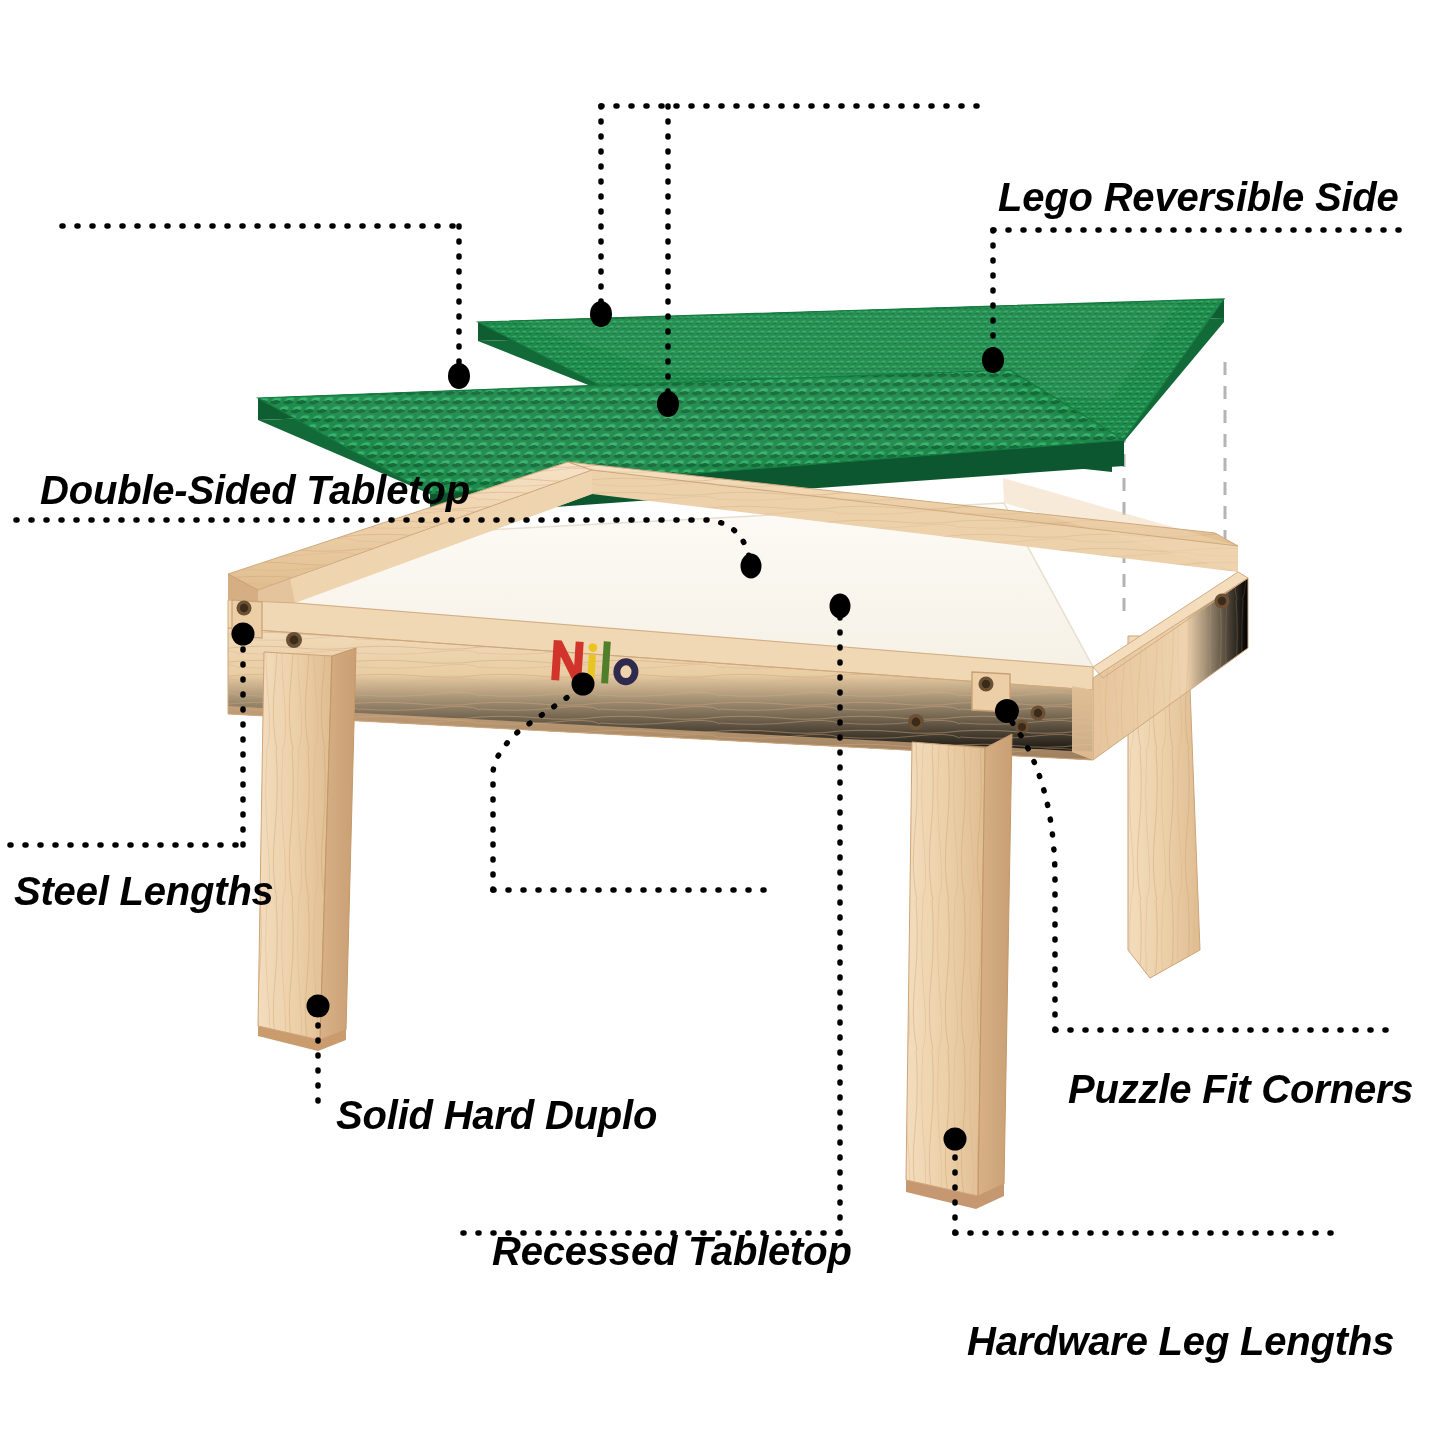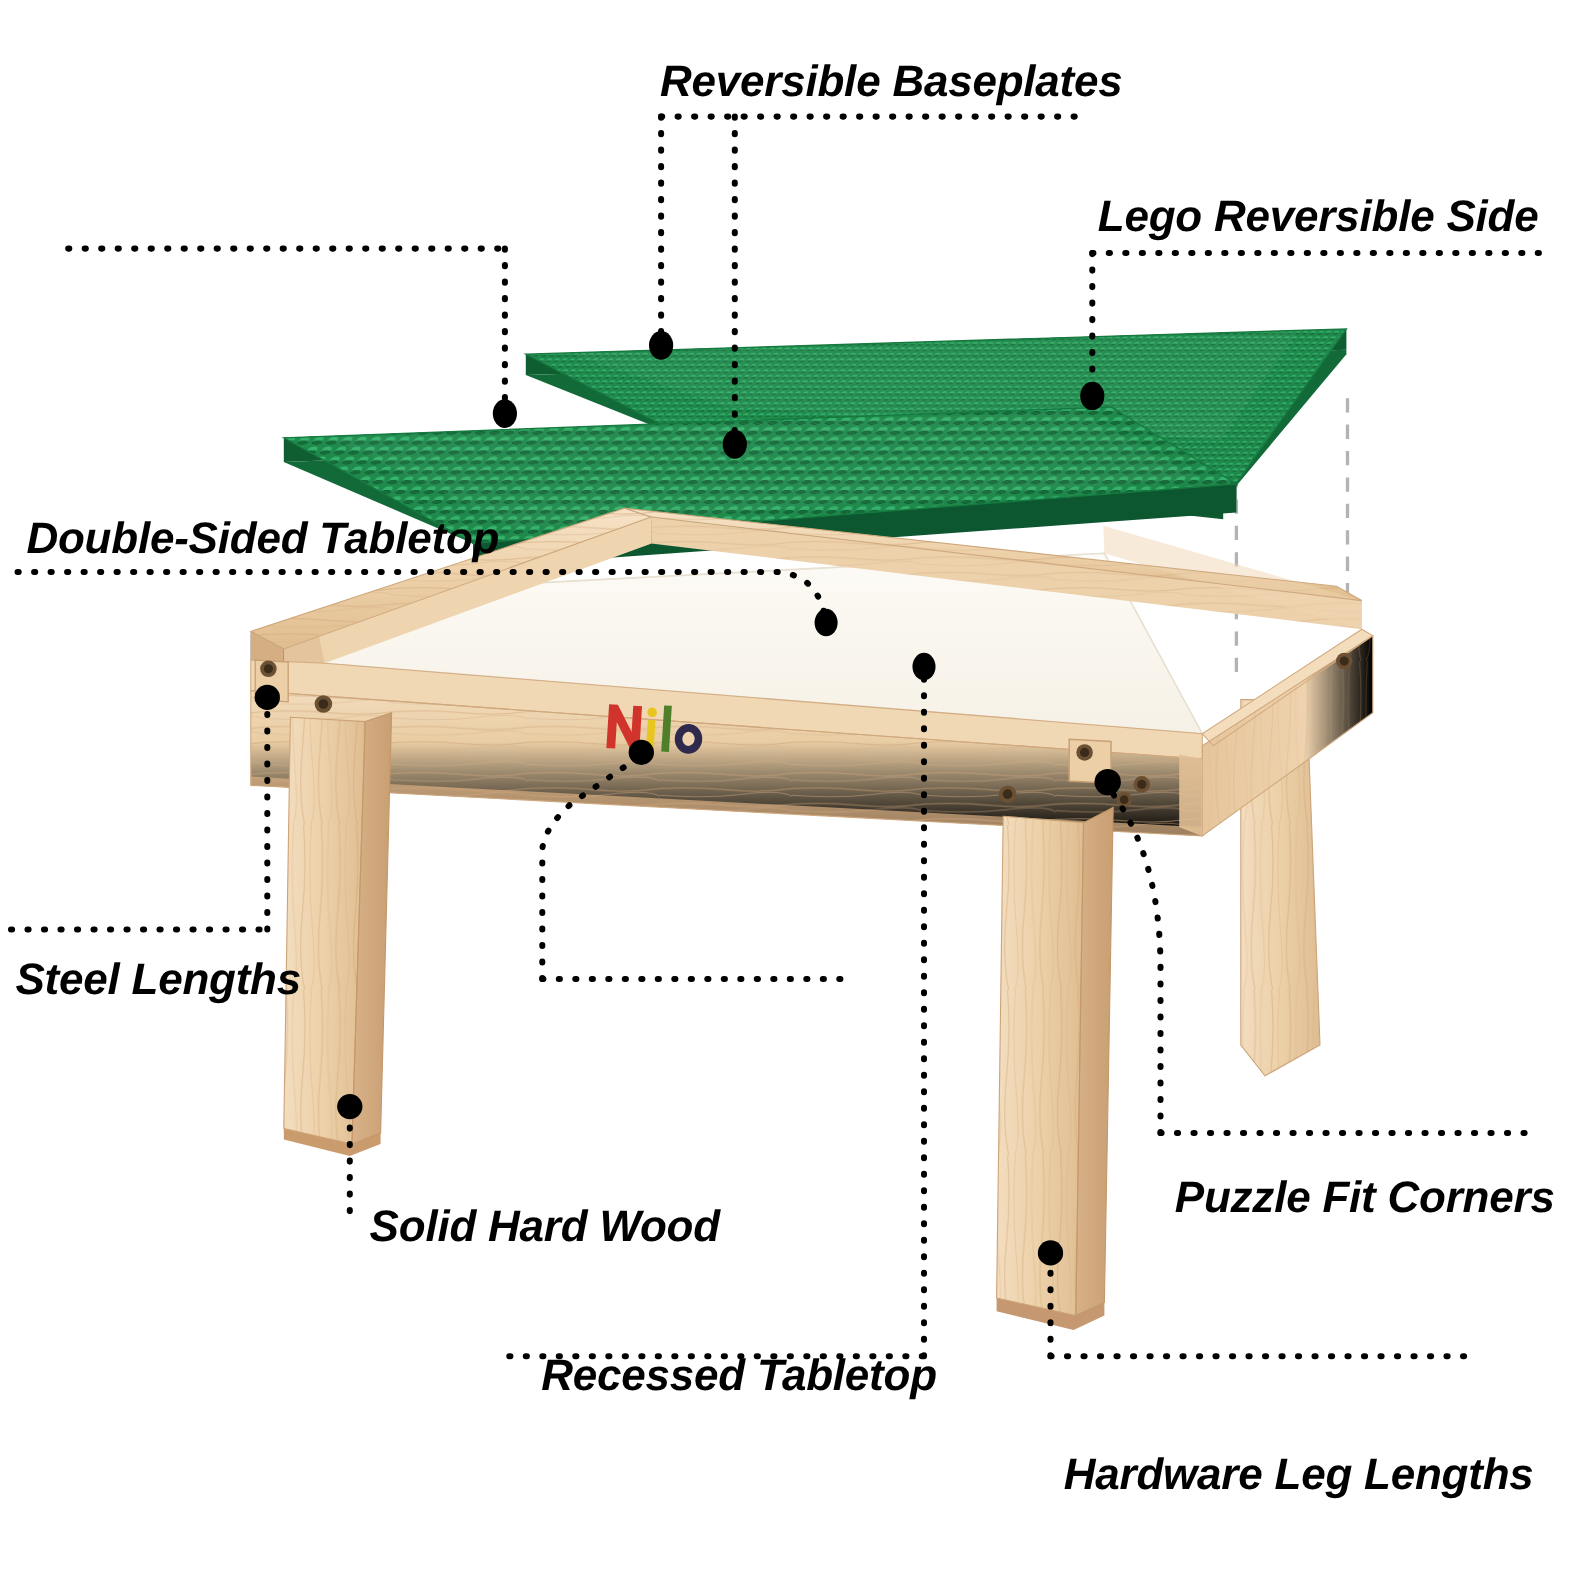--- a/index.html
+++ b/index.html
@@ -319,33 +319,32 @@
       <ellipse cx="751" cy="566" rx="10.5" ry="12.5"></ellipse>
       <circle cx="243" cy="634" r="11.5"></circle>
       <circle cx="583" cy="684" r="11.5"></circle>
       <circle cx="1007" cy="711" r="12"></circle>
       <circle cx="318" cy="1006" r="11.5"></circle>
       <ellipse cx="840" cy="606" rx="10.5" ry="12.5"></ellipse>
       <circle cx="955" cy="1139" r="11.5"></circle>
     </g>
   </svg>
 
-  <div class="callout-label" style="left:600px; top:52px;">Reversible Baseplates</div>
 
 
   <div class="callout-label" style="left:998px; top:175px;">Lego Reversible Side</div>
 
-  <div class="callout-label" style="left:24px; top:468px;text-align:right;">Double-Sided Tabletop</div>
+  <div class="callout-label" style="left:40px; top:468px;text-align:right;">Double-Sided Tabletop</div>
 
   <div class="callout-label" style="left:14px; top:869px;">Steel Lengths</div>
 
 
   <div class="callout-label" style="left:1068px; top:1067px;">Puzzle Fit Corners</div>
 
-  <div class="callout-label" style="left:336px; top:1093px;">Solid Hard Wood</div>
+  <div class="callout-label" style="left:336px; top:1093px;">Solid Hard Duplo</div>
 
   <div class="callout-label" style="left:492px; top:1229px;">Recessed Tabletop</div>
 
   <div class="callout-label" style="left:967px; top:1229px;">
     <div>Hardware Leg Lengths</div>
     
   </div>
 
 </div>
 

